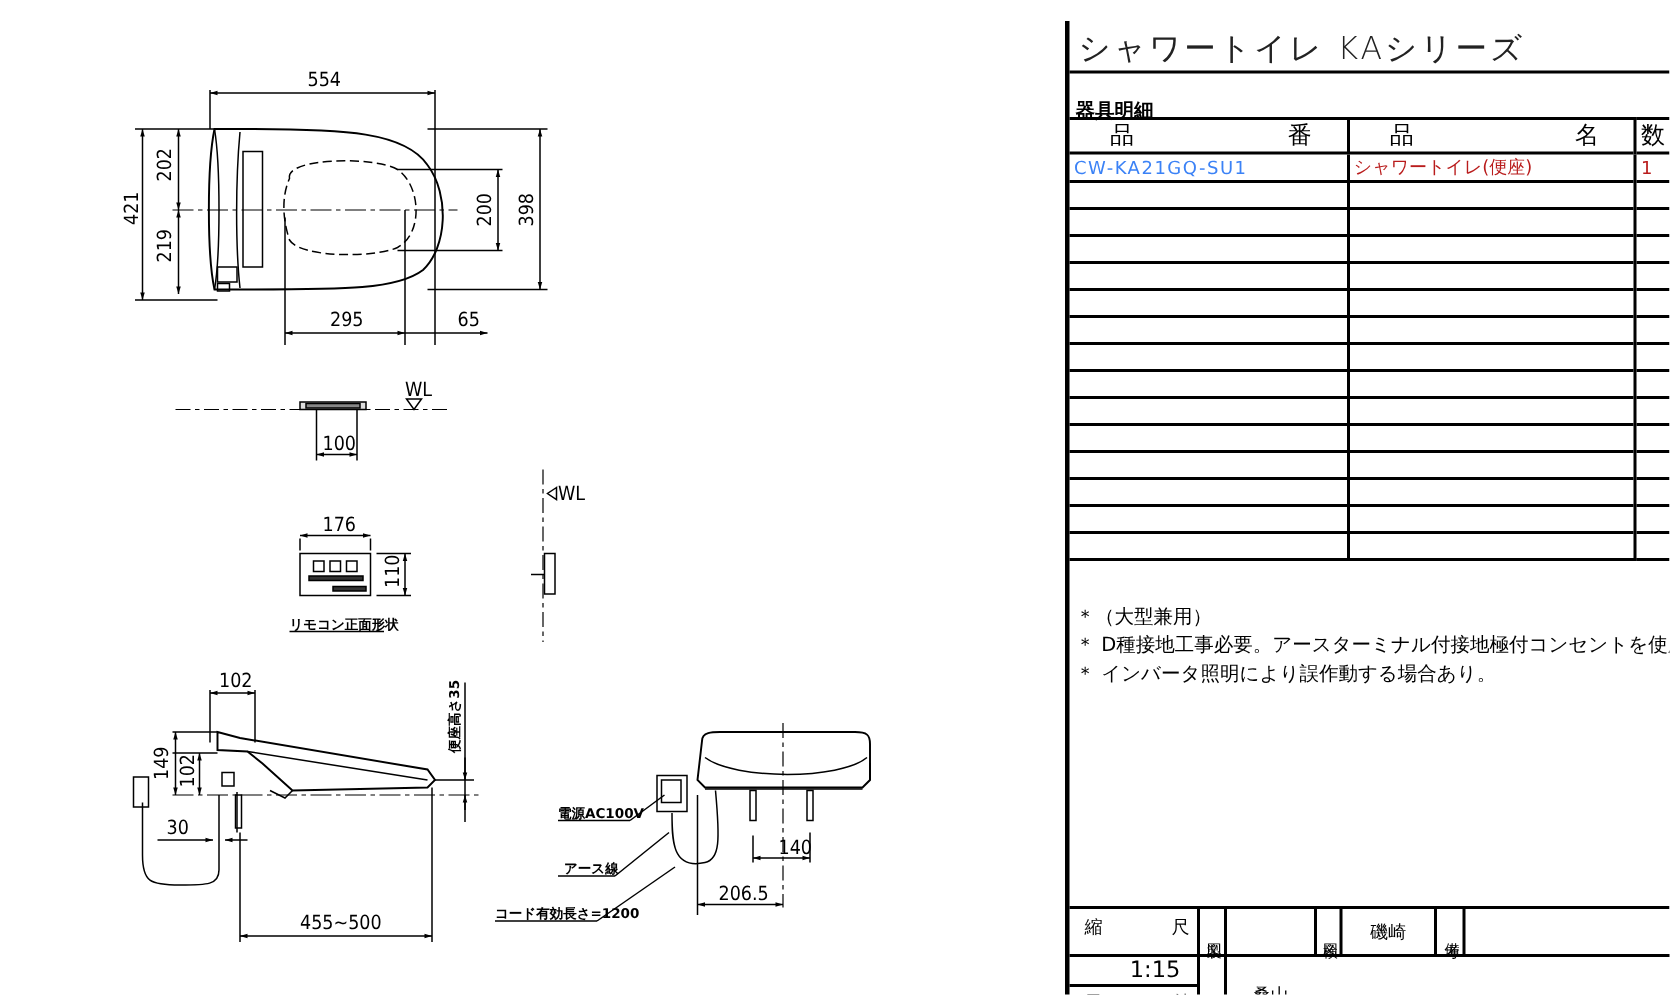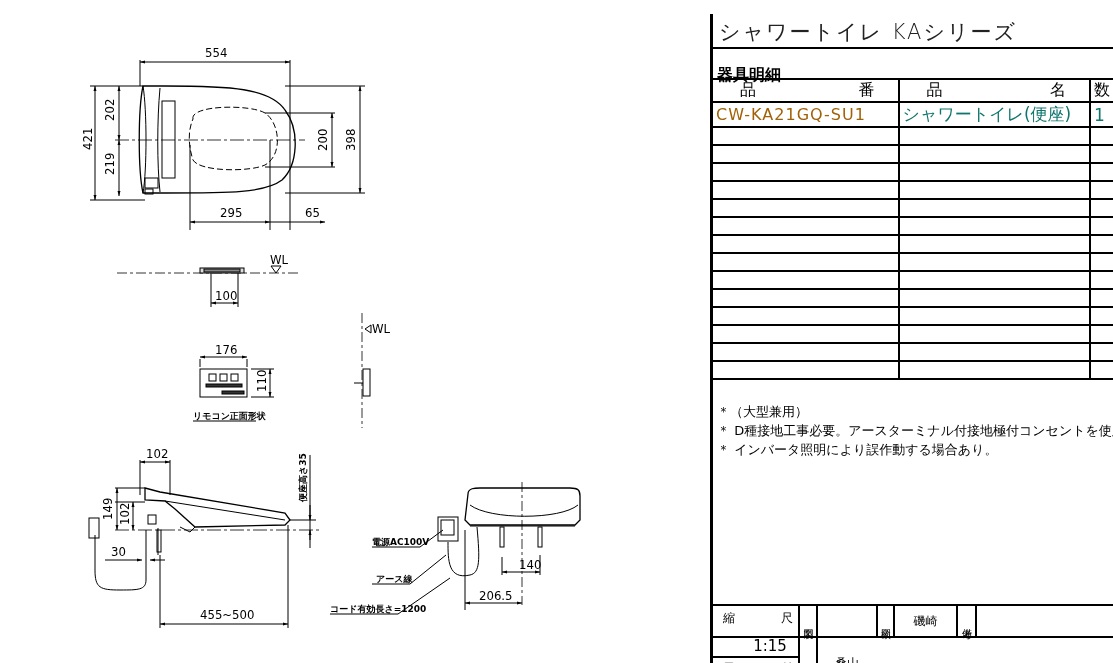--- a/index.html
+++ b/index.html
@@ -4,31 +4,31 @@
 <style>
   html, body { margin:0; padding:0; background:#ffffff; }
   body { width:1113px; height:663px; position:relative; overflow:hidden; font-family:"DejaVu Sans", sans-serif; color:#000; }
   .drawing { position:absolute; left:0; top:0; width:700px; height:663px; }
   .drawing svg { position:absolute; left:0; top:0; }
   .svgtext { font-family:"DejaVu Sans Condensed","DejaVu Sans", sans-serif; font-size:13px; fill:#000; }
   .svgsmall { font-family:"DejaVu Sans", sans-serif; font-size:9px; fill:#000; font-weight:bold; }
   .panel { position:absolute; left:710px; top:14px; width:403px; height:663px; border-left:3px solid #000; box-sizing:border-box; }
   .title-row { position:absolute; left:0; top:0; width:100%; height:33px; border-bottom:2px solid #000; }
   .title-text { position:absolute; left:6px; top:4px; font-size:21px; letter-spacing:2px; font-family:"DejaVu Sans", sans-serif; font-weight:300; color:#222; }
-  .section-label { position:absolute; left:4px; top:51px; font-size:16px; font-weight:bold; }
+  .section-label { position:absolute; left:4px; top:51px; font-size:13px; font-weight:bold; }
   .parts-table { position:absolute; left:0; top:64px; width:100%; border-collapse:collapse; }
   .parts-table td, .parts-table th { border-top:2px solid #000; border-right:2px solid #000; height:18px; padding:0 3px; font-weight:normal; box-sizing:border-box; }
   .parts-table tr:last-child td { border-bottom:2px solid #000; }
   .parts-table td:last-child, .parts-table th:last-child { border-right:none; }
   .col1 { width:188px; }
   .col2 { width:194px; }
   .col3 { width:18px; }
   .hdr-inner { display:flex; justify-content:space-between; padding:0 20px 0 24px; }
-  .cell-code { font-size:16px; letter-spacing:1px; color:#a16207; }
-  .cell-name { font-size:17px; color:#0f766e; }
+  .cell-code { font-size:12px; letter-spacing:1px; color:#3b82f6; }
+  .cell-name { font-size:12px; color:#b91c1c; }
   .notes { position:absolute; left:4px; top:388px; font-size:13px; line-height:19px; }
   .note { white-space:nowrap; }
   .title-block { position:absolute; left:0; top:590px; width:100%; height:73px; border-top:2px solid #000; }
   .tb { position:absolute; box-sizing:border-box; font-size:12px; display:flex; align-items:center; justify-content:center; }
   .tb-vline { position:absolute; width:2px; background:#000; }
   .tb-hline { position:absolute; height:2px; background:#000; }
   .drawno { font-size:15px; letter-spacing:1px; color:#222; }
 </style>
 </head>
 <body>

